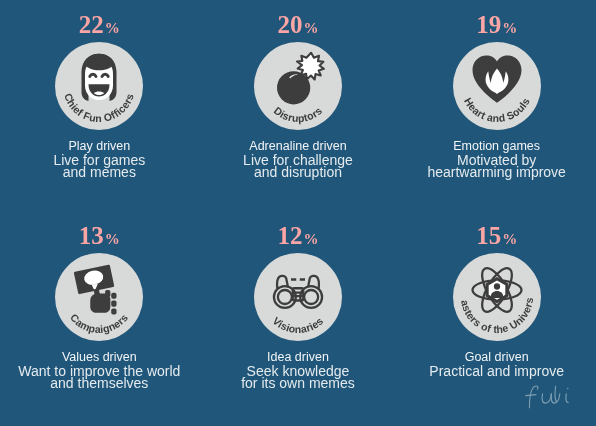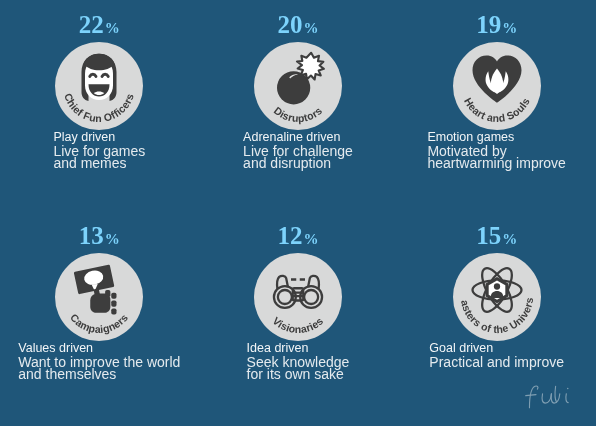--- a/index.html
+++ b/index.html
@@ -26,21 +26,21 @@
   .persona {
     position: relative;
     display: flex;
     flex-direction: column;
     align-items: center;
     justify-content: flex-start;
     padding-top: 8px;
     box-sizing: border-box;
   }
   .pct {
-    color: #7dd3fc;
+    color: #fca5a5;
     font-family: "Liberation Serif", serif;
     font-weight: bold;
     font-size: 25px;
     line-height: 26px;
     letter-spacing: 0px;
     margin-bottom: 1px;
     white-space: nowrap;
   }
   .pct .sym {
     font-size: 15px;
@@ -75,20 +75,22 @@
     overflow: visible;
   }
   .badge svg.arc text {
     fill: #3d3d3d;
     font-family: "Liberation Sans", sans-serif;
     font-weight: bold;
     font-size: 10.5px;
     letter-spacing: 0.2px;
   }
   .caption {
+    margin-top: 9px;
+    text-align: center;
     color: #ffffff;
   }
   .cap-title {
     font-size: 12.5px;
     line-height: 15px;
     color: #f2f5f7;
   }
   .cap-sub {
     font-size: 14px;
     line-height: 11.5px;
@@ -260,21 +262,21 @@
         <text text-anchor="middle">
           <textPath href="#arcpath-4" startOffset="50%">Visionaries</textPath>
         </text>
       </svg>
     </div>
 
     <div class="caption">
       <div class="cap-title">Idea driven</div>
       <div class="cap-sub">
         <div>Seek knowledge</div>
-          <div>for its own sake</div>
+          <div>for its own memes</div>
       </div>
     </div>
     </div>
     <div class="persona">
     <div class="pct"><span>15</span><span class="sym">%</span></div>
 
     <div class="badge">
 
     <svg class="glyph" viewBox="0 0 64 64">
       <g fill="none" stroke="#3d3d3d" stroke-width="2.6">

